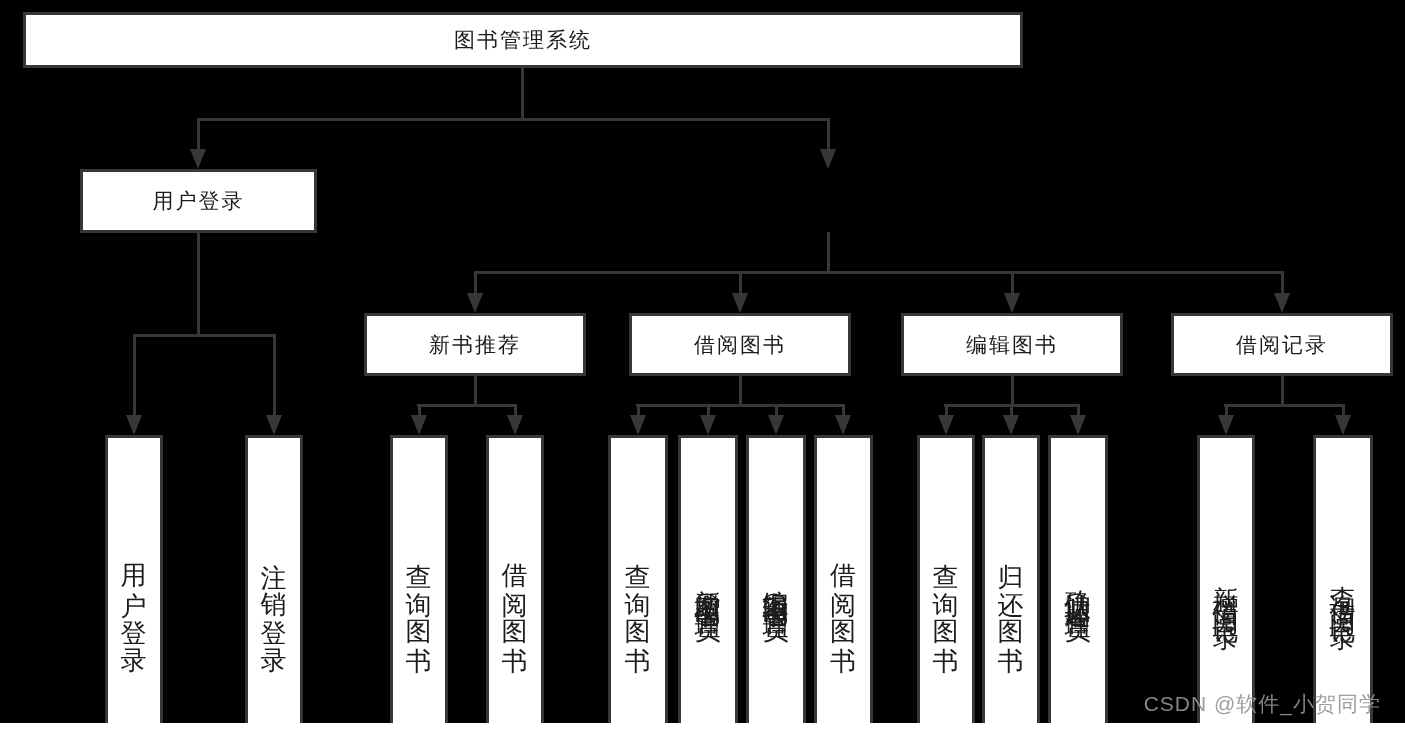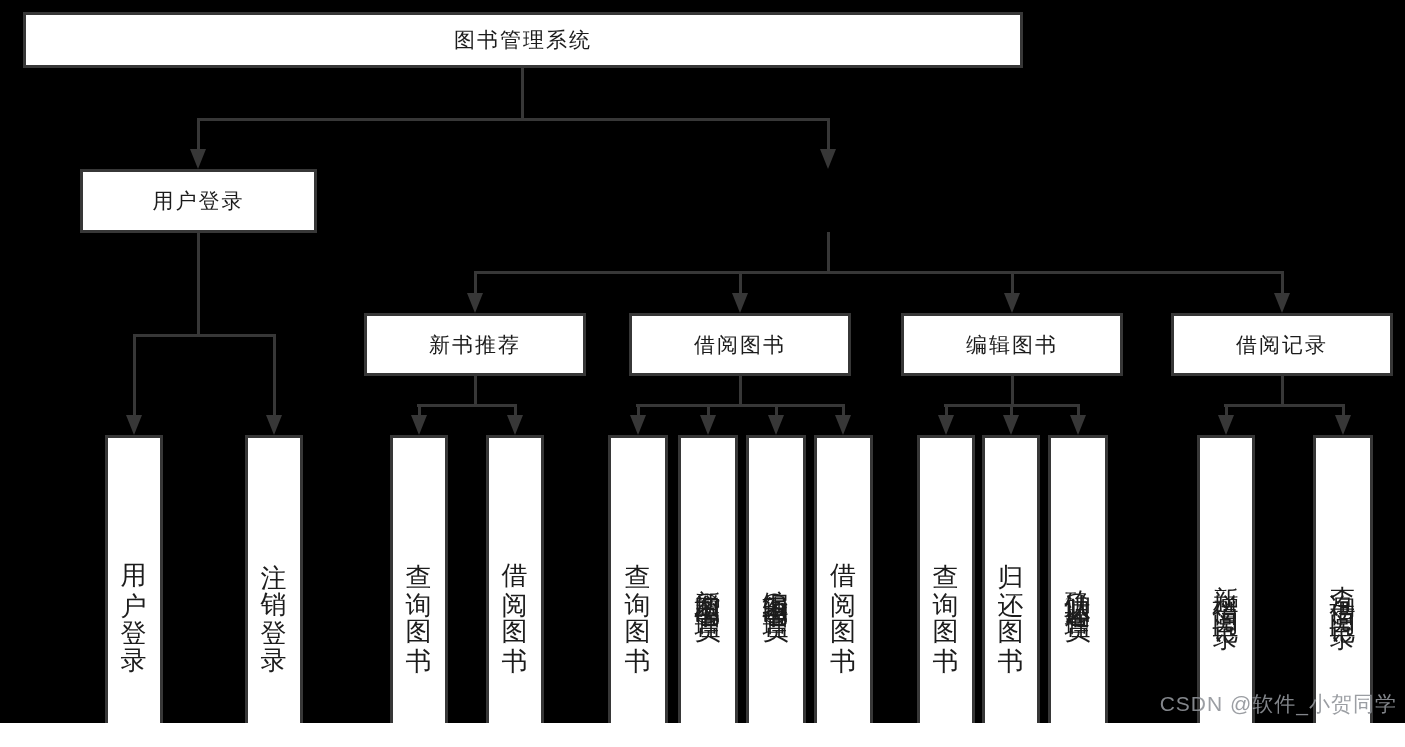--- a/index.html
+++ b/index.html
@@ -16,21 +16,21 @@
   .sp-mid{letter-spacing:8px;margin-top:8px;}
   .sp-tight{letter-spacing:4px;margin-top:4px;}
   
   .vl,.hl{position:absolute;background:#373737;}
   .vl{width:3px;}
   .hl{height:3px;}
   .ah{position:absolute;width:0;height:0;
       border-left:8px solid transparent;border-right:8px solid transparent;
       border-top:20px solid #373737;}
   
-  .wm{position:absolute;right:8px;bottom:5px;font-size:21px;letter-spacing:1px;
+  .wm{position:absolute;right:24px;bottom:5px;font-size:21px;letter-spacing:1px;
       color:rgba(144,148,153,0.9);z-index:6;white-space:nowrap;}
 </style>
 </head>
 <body>
 
 <div class="canvas">
 
   <div class="box root" style="left:23px;top:12px;width:1000px;height:56px;">
     <span class="hlabel">图书管理系统</span>
   </div>

